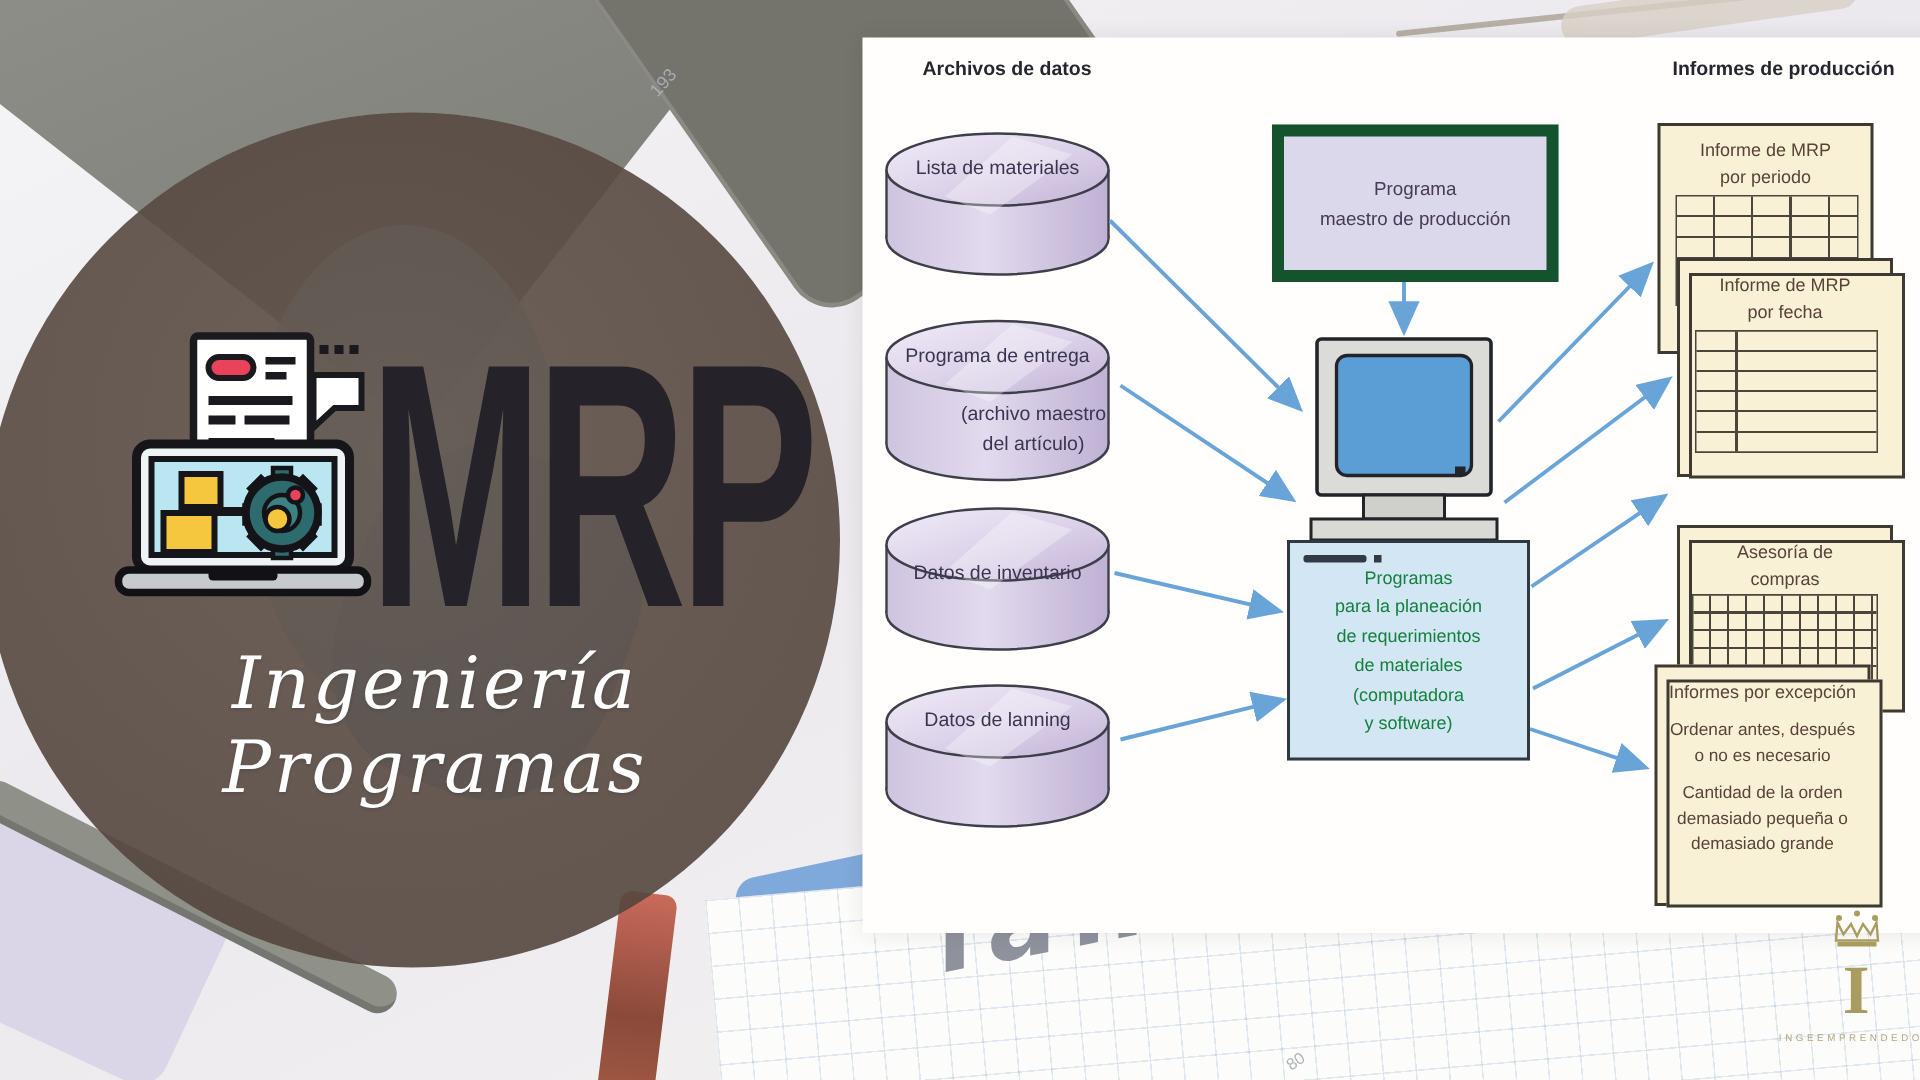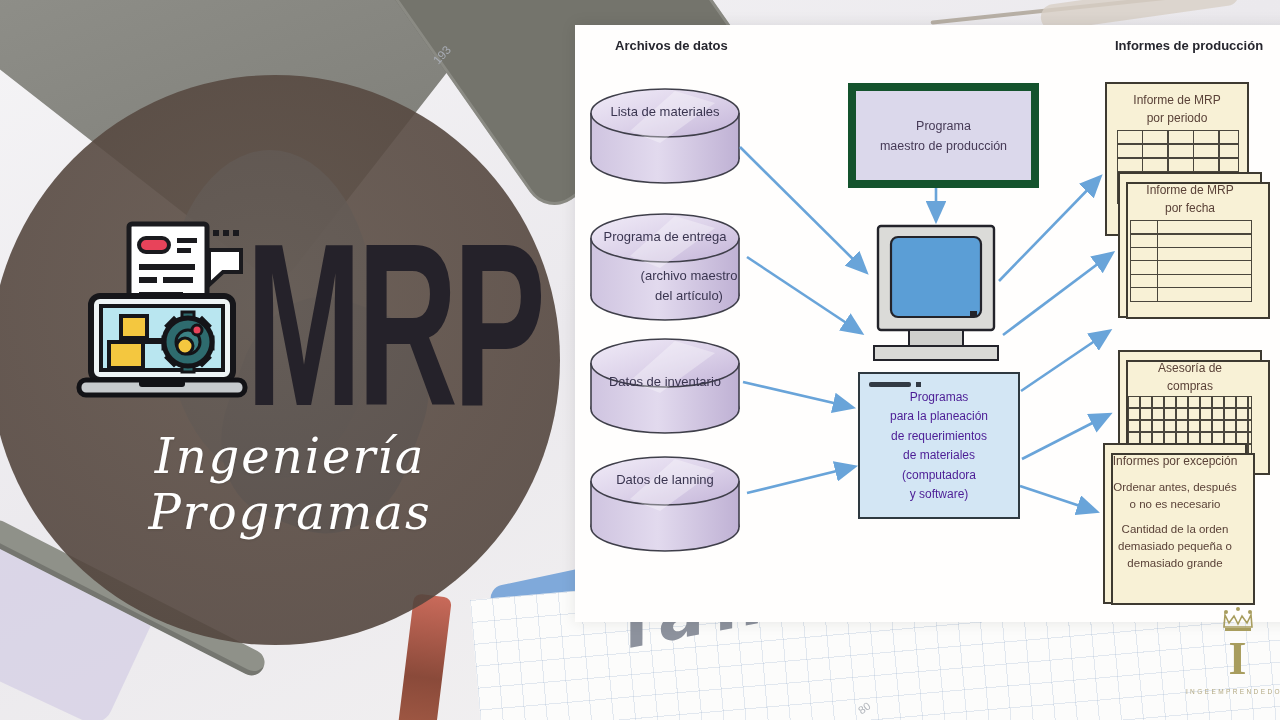--- a/index.html
+++ b/index.html
@@ -51,22 +51,22 @@
   .panel{left:575px;top:25px;width:780px;height:597px;background:#fffefd;box-shadow:0 0 14px rgba(40,35,30,.10);}
   .hdr{position:absolute;top:13px;font-weight:bold;font-size:13px;color:#26262e;white-space:nowrap;}
   .hdrL{left:40px;}
   .hdrR{left:540px;}
   .dSvg{position:absolute;left:0;top:0;z-index:1;}
   .cylLabel{position:absolute;left:15px;width:150px;text-align:center;font-size:13px;color:#3a3550;z-index:2;}
   .cylSub{line-height:1.5;margin-left:24px;}
   .mbox{left:273px;top:58px;width:175px;height:89px;background:#dbd8eb;border:8px solid #14532d;z-index:2;
         display:flex;align-items:center;justify-content:center;text-align:center;
         font-size:12.5px;line-height:1.6;color:#463a56;}
-  .pbox{left:283px;top:347px;width:158px;height:143px;background:#d3e6f4;border:2px solid #2e3940;z-index:2;
-        text-align:center;font-size:12px;line-height:1.62;color:#4c1d95;}
+  .pbox{left:283px;top:335px;width:158px;height:143px;background:#d3e6f4;border:2px solid #2e3940;z-index:2;
+        text-align:center;font-size:12px;line-height:1.62;color:#15803d;}
   .pbox .txt{margin-top:14px;}
   .slot{position:absolute;left:9px;top:8px;width:42px;height:5px;background:#323a44;border-radius:2px;}
   .slot2{position:absolute;left:56px;top:8px;width:5px;height:5px;background:#323a44;}
   .card{position:absolute;width:140px;background:#f8f1d6;border:2px solid #3e3a31;}
   .card.sheet::before{content:"";position:absolute;z-index:-1;right:-10px;top:8px;width:100%;height:94%;
                       background:#f8f1d6;border:2px solid #3e3a31;}
   .ct{padding-top:7px;text-align:center;font-size:12px;line-height:1.5;color:#5a4238;}
   .cb{margin-top:9px;text-align:center;font-size:11.5px;line-height:1.45;color:#5a4238;}
   .viz{position:absolute;}
   .grid1{left:10px;right:8px;top:46px;height:72px;border:1.5px solid #4a463c;

